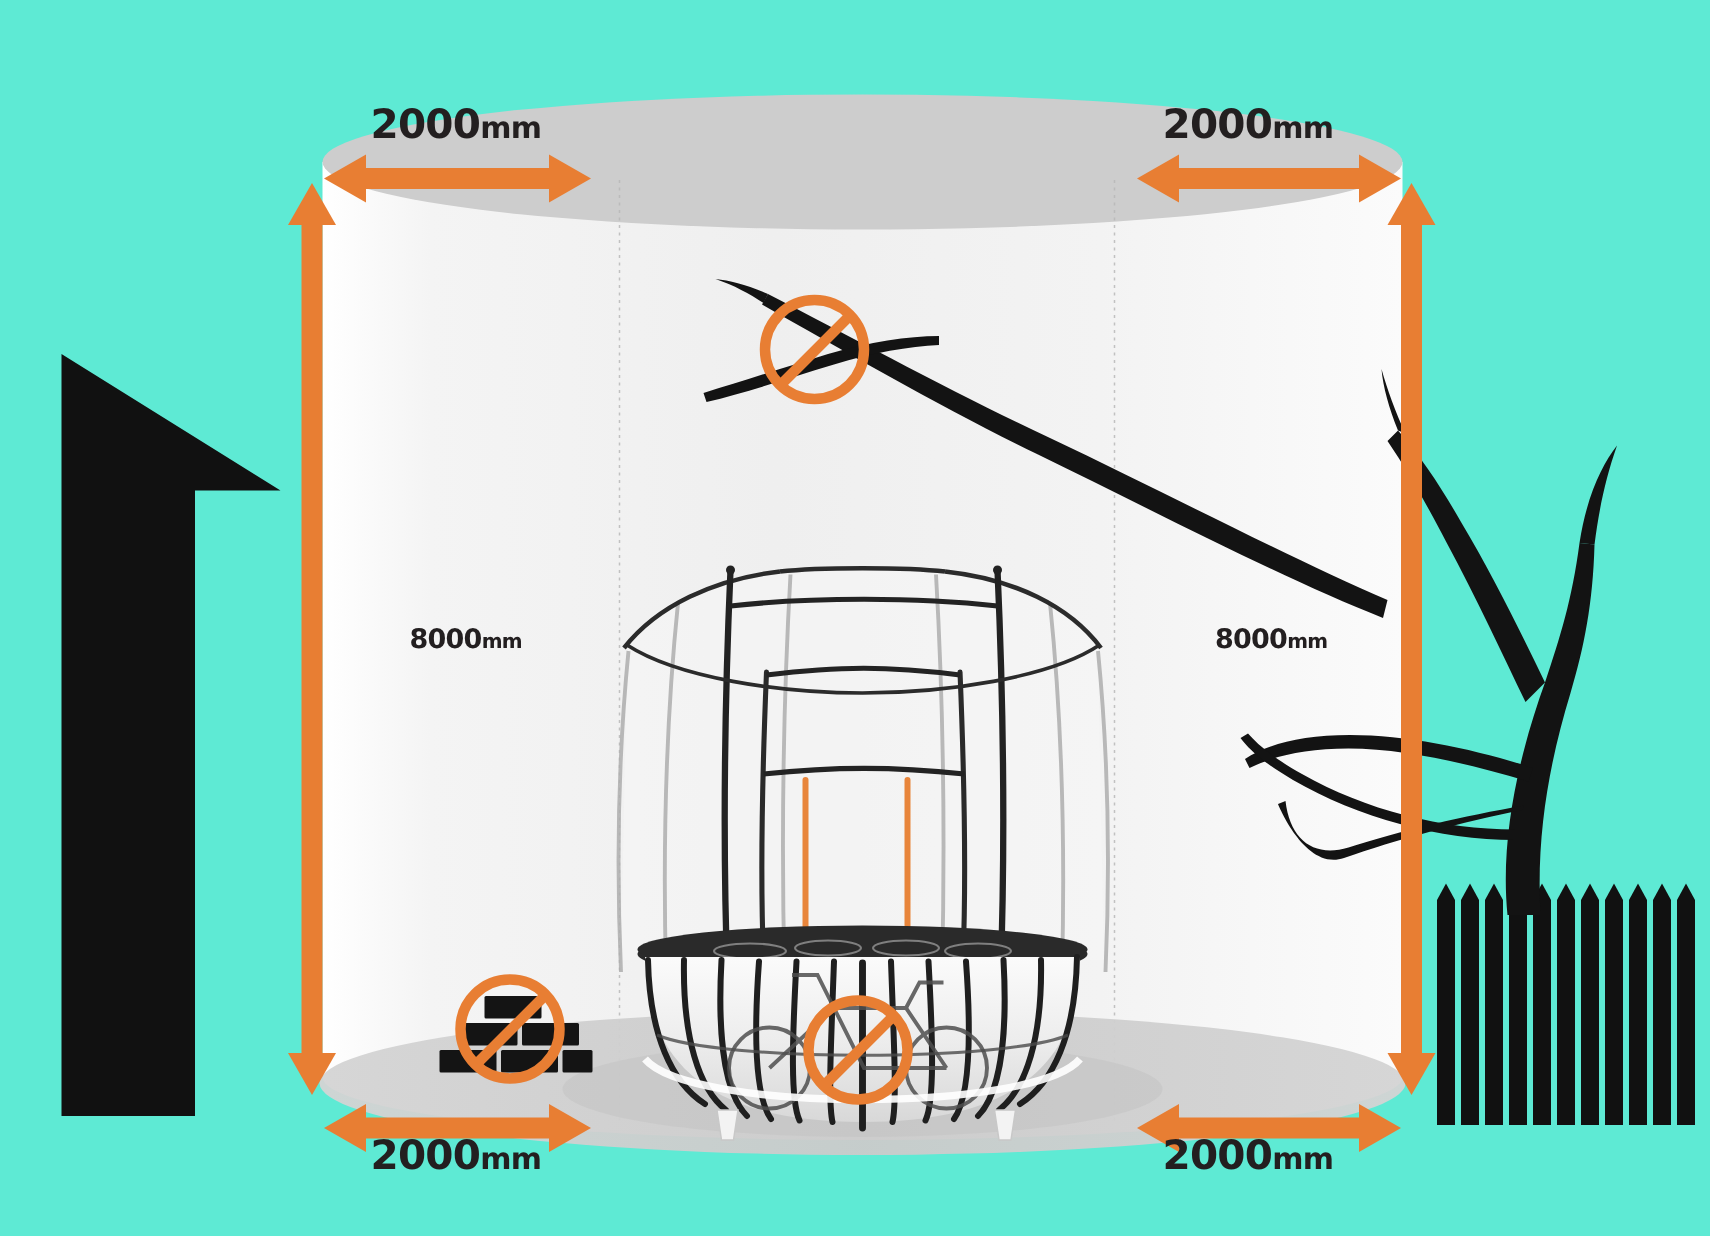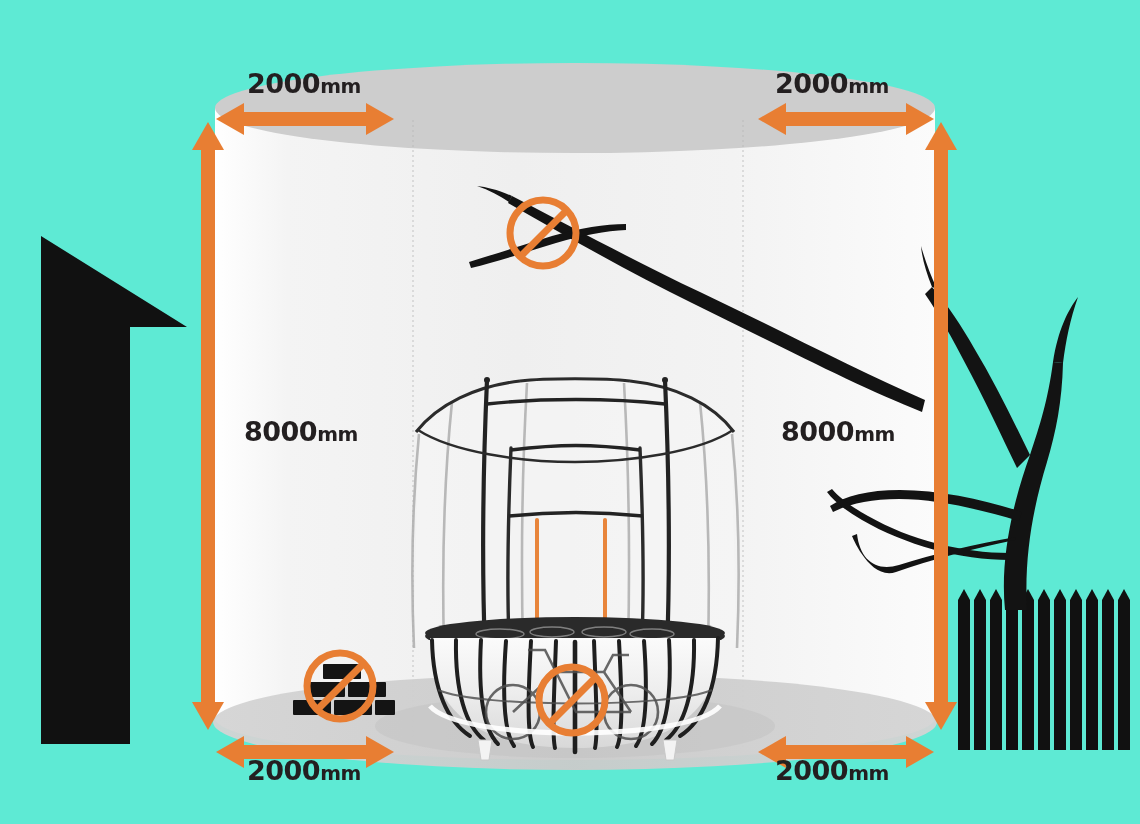--- a/index.html
+++ b/index.html
@@ -36,21 +36,22 @@
     user-select: none;
   }
   .dim-label .unit {
     font-size: 0.74em;
     letter-spacing: -0.5px;
   }
   .lab-h {
     font-size: 27px;
   }
   .lab-v {
-    font-size: 27px;
+    font-size: 18px;
+    margin-left: 29px;
   }
   #lab-top-left   { left: 247px; top: 70px; }
   #lab-top-right  { left: 775px; top: 70px; }
   #lab-bot-left   { left: 247px; top: 757px; }
   #lab-bot-right  { left: 775px; top: 757px; }
   #lab-mid-left   { left: 244px; top: 418px; }
   #lab-mid-right  { left: 781px; top: 418px; }
 </style>
 </head>
 <body>

